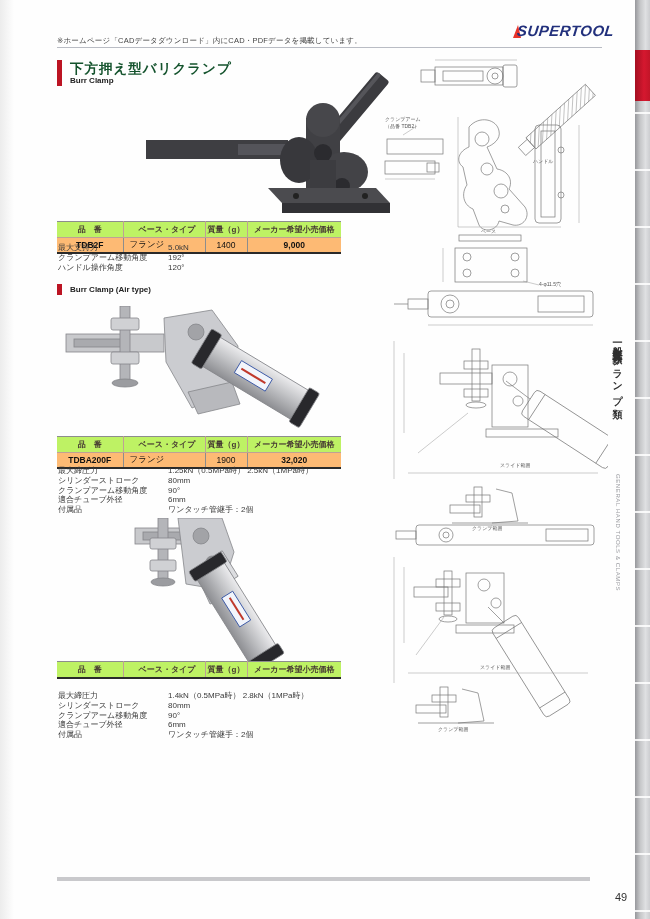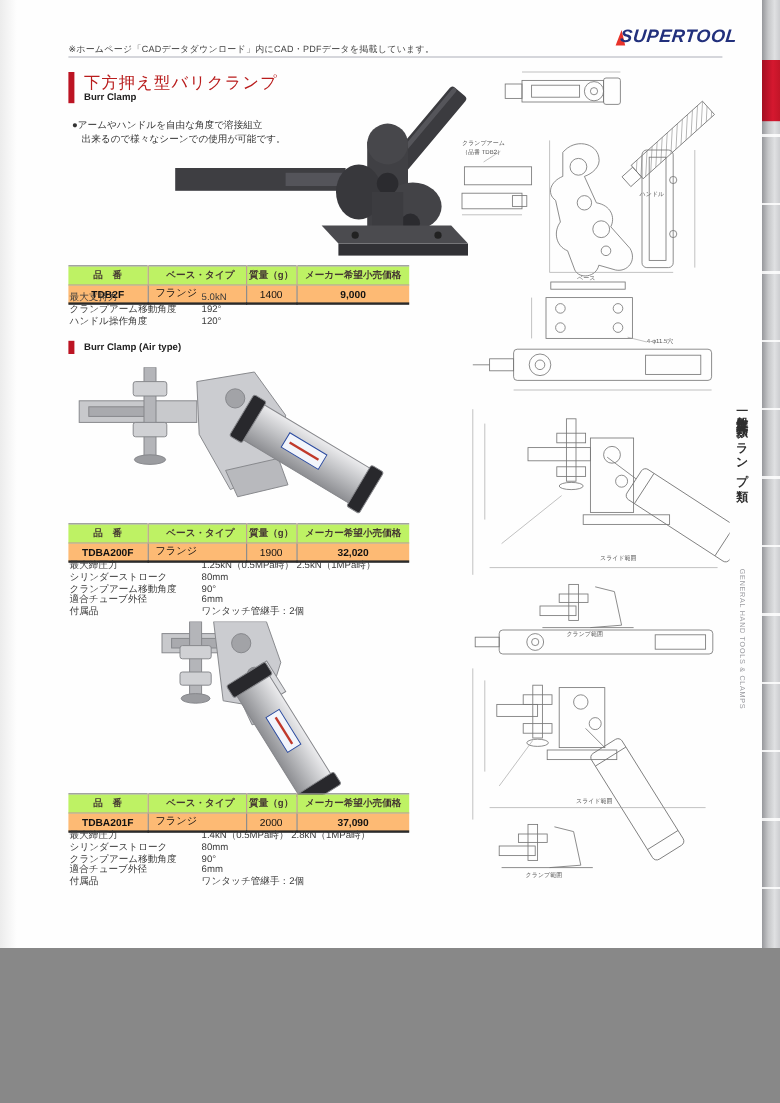--- a/index.html
+++ b/index.html
@@ -1,32 +1,32 @@
 <!DOCTYPE html>
 <html><head>
 <meta charset="utf-8">
 <style>
   * { margin:0; padding:0; box-sizing:border-box; }
   body { background:#888; font-family:"Liberation Sans","DejaVu Sans",sans-serif; }
-  .page { position:relative; width:650px; height:790px; background:#fefefe; overflow:hidden; margin:0 auto;padding-left:36px; }
+  .page { position:relative; width:650px; height:919px; background:#fefefe; overflow:hidden; margin:0 auto;padding-left:36px; }
   .left-shade { position:absolute; left:0; top:0; width:14px; height:100%;
     background:linear-gradient(90deg,#ececec,#fefefe); }
 
   
   .note { position:absolute; left:57px; top:36px; font-size:7.5px; color:#444; letter-spacing:.2px; }
   .header-rule { position:absolute; left:57px; top:47px; width:545px; height:1px; background:#b9bcc4; }
   .logo { position:absolute; left:505px; top:22px; width:100px; height:20px; }
   .logo-text { position:absolute; left:12px; top:0; font-style:italic; font-weight:bold;
     font-size:15px; color:#22307c; letter-spacing:.5px; transform:skewX(-6deg); }
   .logo-accent { position:absolute; left:8px; top:3px; width:0; height:0;
     border-left:5px solid transparent; border-right:3px solid transparent; border-bottom:13px solid #e8332a; }
 
   
   .sec-title { position:absolute; left:57px; border-left:5px solid #bc1423; padding:1px 0 0 8px; }
-  .sec-title h2 { font-size:13.5px; font-weight:normal; color:#b91c1c; letter-spacing:1px; line-height:15px; }
+  .sec-title h2 { font-size:13.5px; font-weight:bold; color:#14532d; letter-spacing:1px; line-height:15px; }
   .sec-title .sub { font-size:8px; font-weight:bold; color:#222; line-height:10px; }
   .desc { position:absolute; left:60px; top:99px; font-size:8px; color:#333; line-height:11px; width:200px; }
   .desc .l2 { padding-left:8px; }
 
   
   .spec-table { position:absolute; left:57px; width:284px; border-collapse:collapse;
     border-top:1px solid #8d8d8d; border-bottom:2px solid #2a2a2a; }
   .spec-table th { background:#bef264; color:#453832; font-weight:bold; font-size:8px;
     height:16px; border:1px solid #bfa195; border-top:none; text-align:center; }
   .spec-table td { background:#fdba74; font-size:8.5px; color:#111; height:15px;
@@ -74,24 +74,20 @@
   <div class="note">※ホームページ「CADデータダウンロード」内にCAD・PDFデータを掲載しています。</div>
   <div class="header-rule"></div>
   <div class="logo">
     <span class="logo-accent"></span>
     <span class="logo-text">SUPERTOOL</span>
   </div>
 
   <div class="sec-title" style="top:60px">
     <h2>下方押え型バリクランプ</h2>
     <div class="sub">Burr Clamp</div>
-  </div>
-  <div class="desc">
-    <div>●アームやハンドルを自由な角度で溶接組立</div>
-    <div class="l2">出来るので様々なシーンでの使用が可能です。</div>
   </div>
 
   <svg class="ph" style="left:118px;top:60px" width="272" height="158" viewBox="0 0 272 158">
     <g transform="rotate(-50 200 95)">
       <rect x="200" y="86" width="102" height="17" rx="3" fill="#3b3b3f"></rect>
       <rect x="200" y="88" width="102" height="4" rx="2" fill="#55555a"></rect>
     </g>
     <rect x="28" y="80" width="142" height="19" fill="#3e3e42"></rect>
     <rect x="120" y="84" width="48" height="11" fill="#54545a"></rect>
     <rect x="188" y="58" width="34" height="74" fill="#404044"></rect>
@@ -366,26 +362,20 @@
   </svg>
 
   <table class="spec-table" style="top:661px">
     <tbody>
         <tr>
       <th class="c-item">品　番</th>
       <th class="c-base">ベース・タイプ</th>
       <th class="c-mass">質量（g）</th>
       <th class="c-price">メーカー希望小売価格</th>
     </tr>
-    <tr>
-      <td class="c-item">TDBA201F</td>
-      <td class="c-base">フランジ</td>
-      <td class="c-mass">2000</td>
-      <td class="c-price">37,090</td>
-    </tr>
   </tbody>
     </table>
 
   <div class="specs" style="top:691px">
     <div class="row">
         <span class="lab">最大締圧力</span>
         <span class="val">1.4kN（0.5MPa時） 2.8kN（1MPa時）</span>
       </div>
     <div class="row">
         <span class="lab">シリンダーストローク</span>

